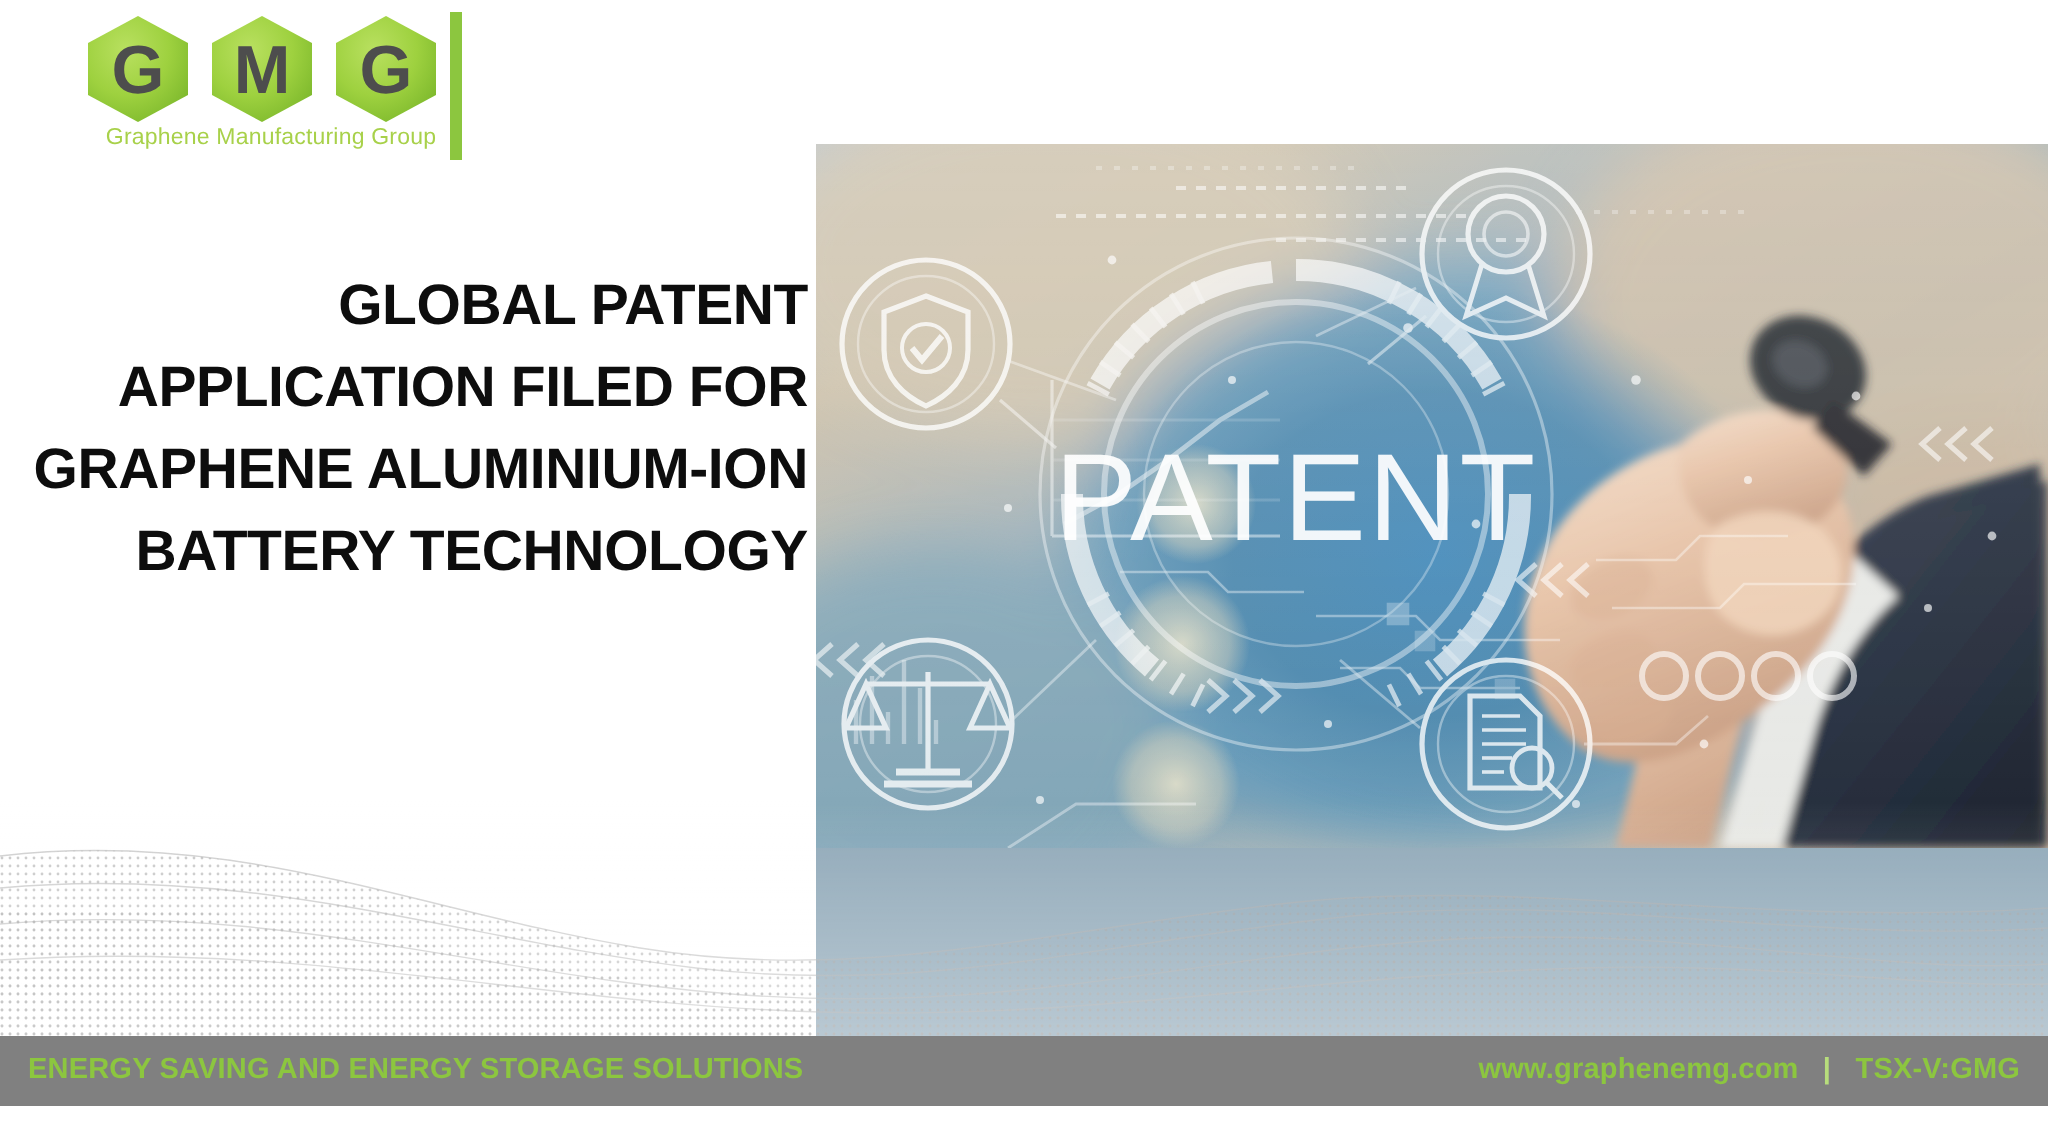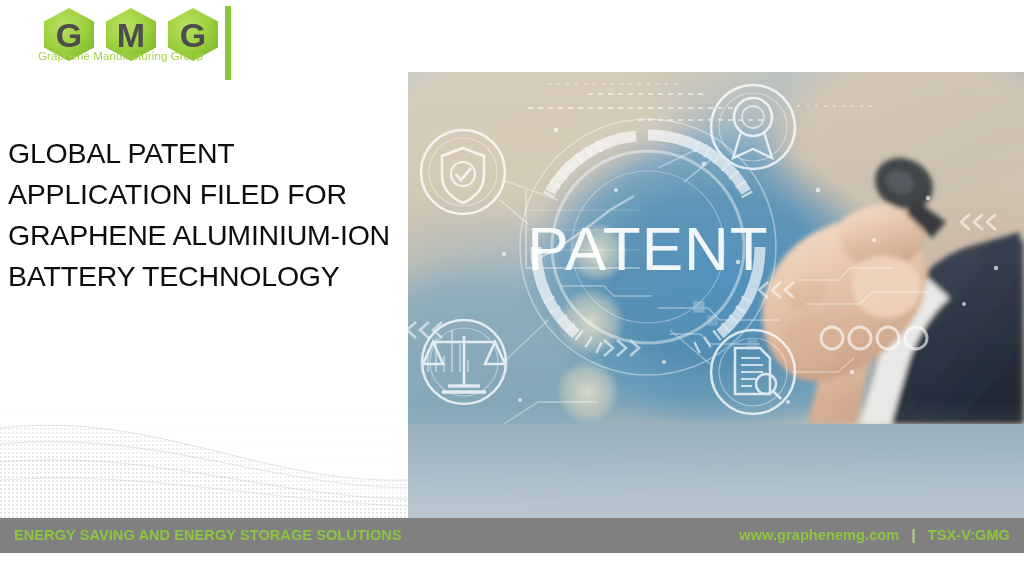--- a/index.html
+++ b/index.html
@@ -29,46 +29,46 @@
   .logo-hexes {
     position: absolute;
     left: 0;
     top: 0;
     width: 195px;
     height: 56px;
   }
   .logo-caption {
     position: absolute;
     left: 0;
-    top: 44px;
+    top: 57px;
     width: 195px;
-    text-align: left;
+    text-align: center;
     font-size: 11.5px;
     letter-spacing: 0.1px;
     color: #a8d14a;
     white-space: nowrap;
   }
   .logo-divider {
     position: absolute;
     left: 225px;
     top: 6px;
     width: 6px;
     height: 74px;
     background: #8cc63f;
   }
 
   
   .headline {
     position: absolute;
     left: 8px;
     top: 133px;
     width: 396px;
-    text-align: left;
+    text-align: right;
     font-size: 28.5px;
-    font-weight: normal;
+    font-weight: bold;
     line-height: 1.44;
     letter-spacing: -0.2px;
     color: #0d0d0d;
   }
 
   
   .hero {
     position: absolute;
     left: 408px;
     top: 72px;

